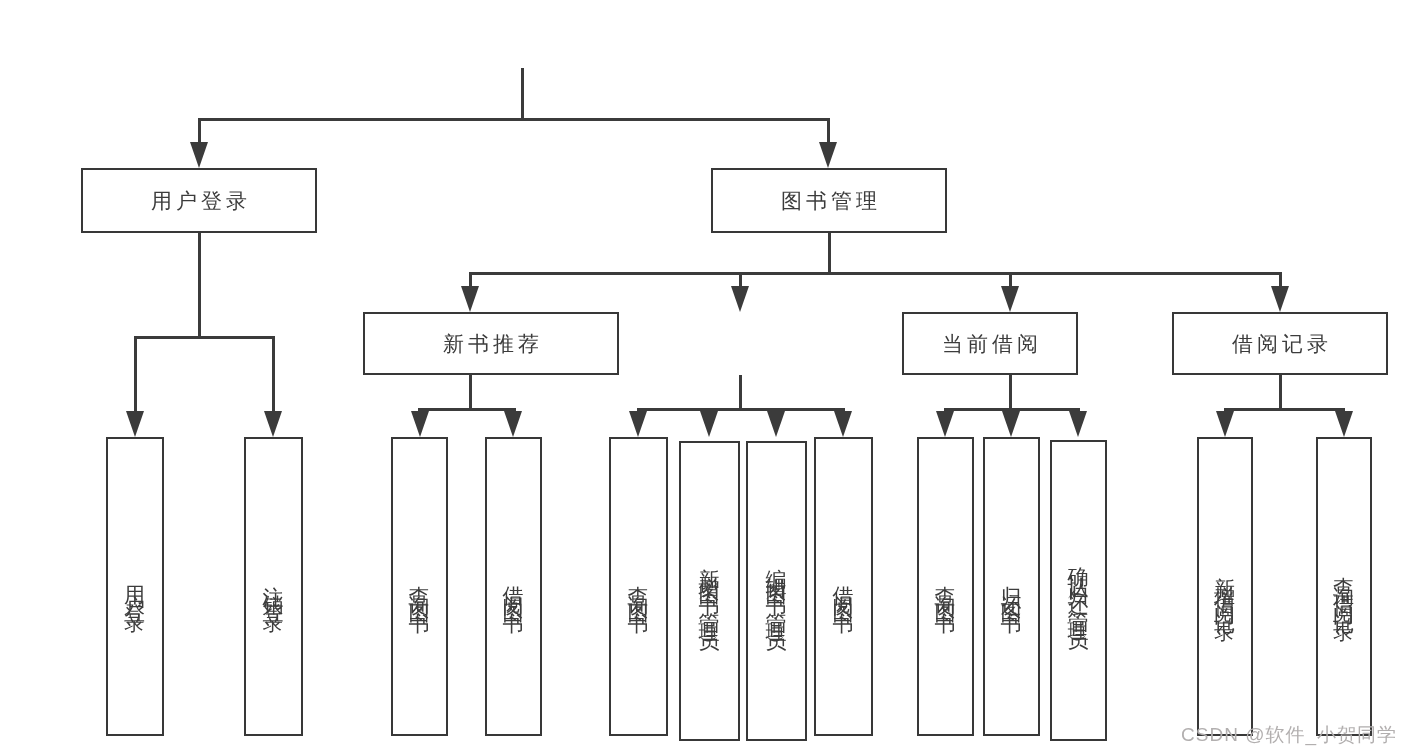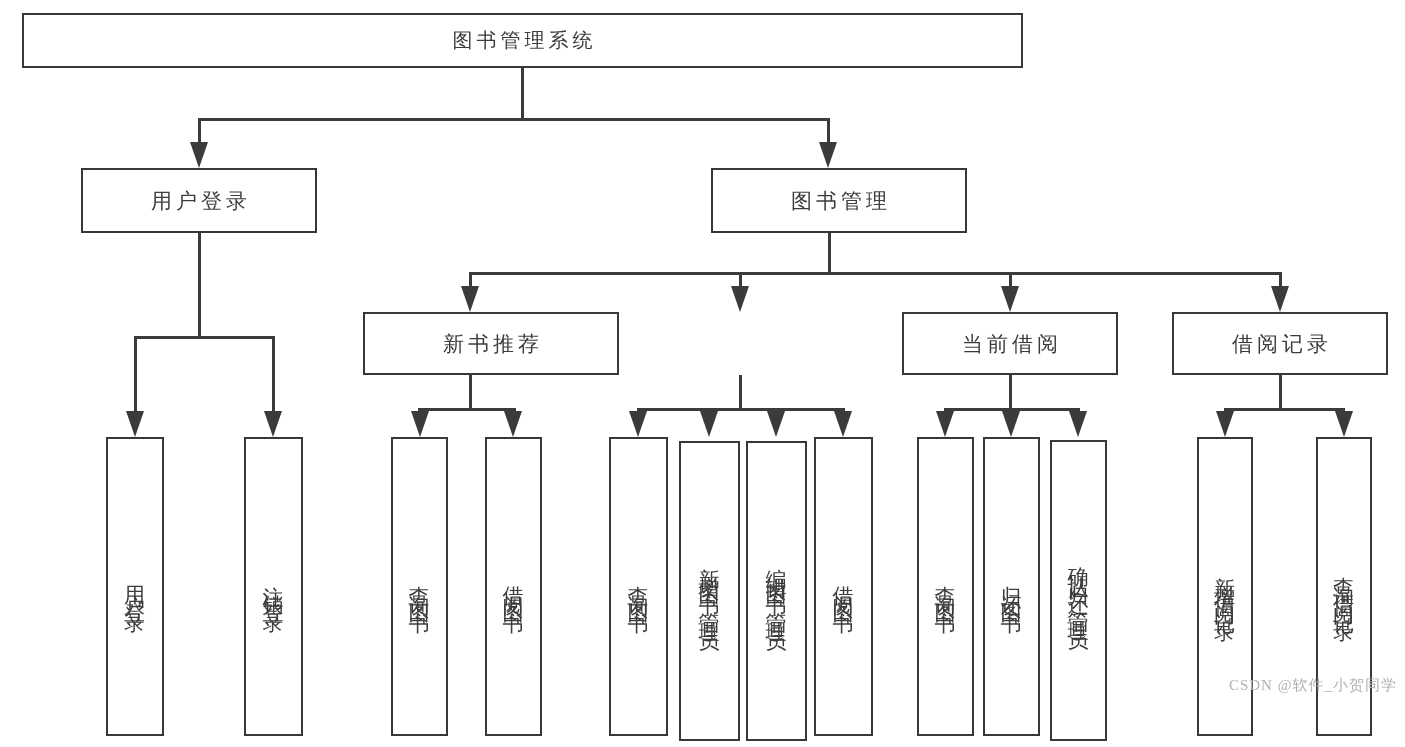--- a/index.html
+++ b/index.html
@@ -43,47 +43,43 @@
   .vline{position:absolute;width:3px;background:var(--line);}
   .hline{position:absolute;height:3px;background:var(--line);}
   .arrow{
     position:absolute;width:0;height:0;
     border-left:9px solid transparent;
     border-right:9px solid transparent;
     border-top:26px solid var(--line);
   }
   .watermark{
     position:absolute;
-    top:676px;right:8px;
-    font-size:15px;
+    top:722px;right:8px;
+    font-size:19px;
     letter-spacing:1px;
     color:var(--wm);
-    font-family:Liberation Serif, serif;
   }
 </style>
 </head>
 <body>
 
 <div class="canvas">
 
-  <div class="node h root" style="left:22px;top:13px;width:1001px;height:55px">
-    <span>图书管理系统</span>
-  </div>
 
   <div class="node h" style="left:81px;top:168px;width:236px;height:65px">
     <span>用户登录</span>
   </div>
-  <div class="node h" style="left:711px;top:168px;width:256px;height:65px">
+  <div class="node h" style="left:711px;top:168px;width:236px;height:65px">
     <span>图书管理</span>
   </div>
 
   <div class="node h" style="left:363px;top:312px;width:256px;height:63px">
     <span>新书推荐</span>
   </div>
-  <div class="node h" style="left:902px;top:312px;width:216px;height:63px">
+  <div class="node h" style="left:902px;top:312px;width:176px;height:63px">
     <span>当前借阅</span>
   </div>
   <div class="node h" style="left:1172px;top:312px;width:216px;height:63px">
     <span>借阅记录</span>
   </div>
 
   <div class="node v" style="left:106px;top:437px;width:58px;height:299px">
     <span>用户登录</span>
   </div>
   <div class="node v" style="left:244px;top:437px;width:59px;height:299px">

